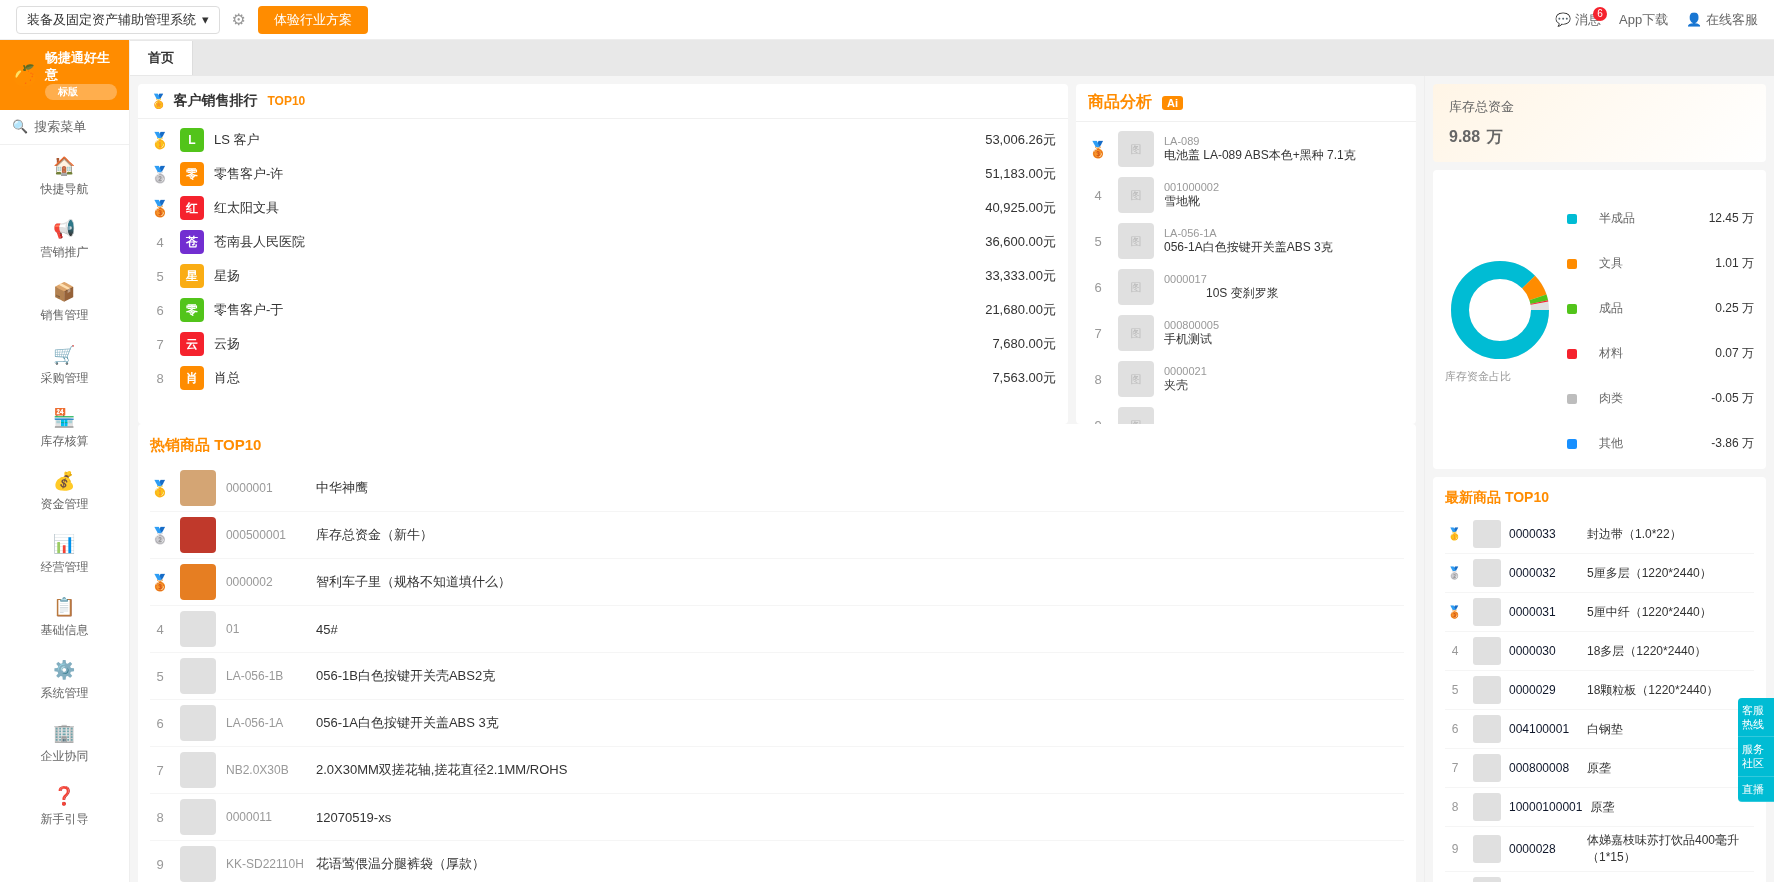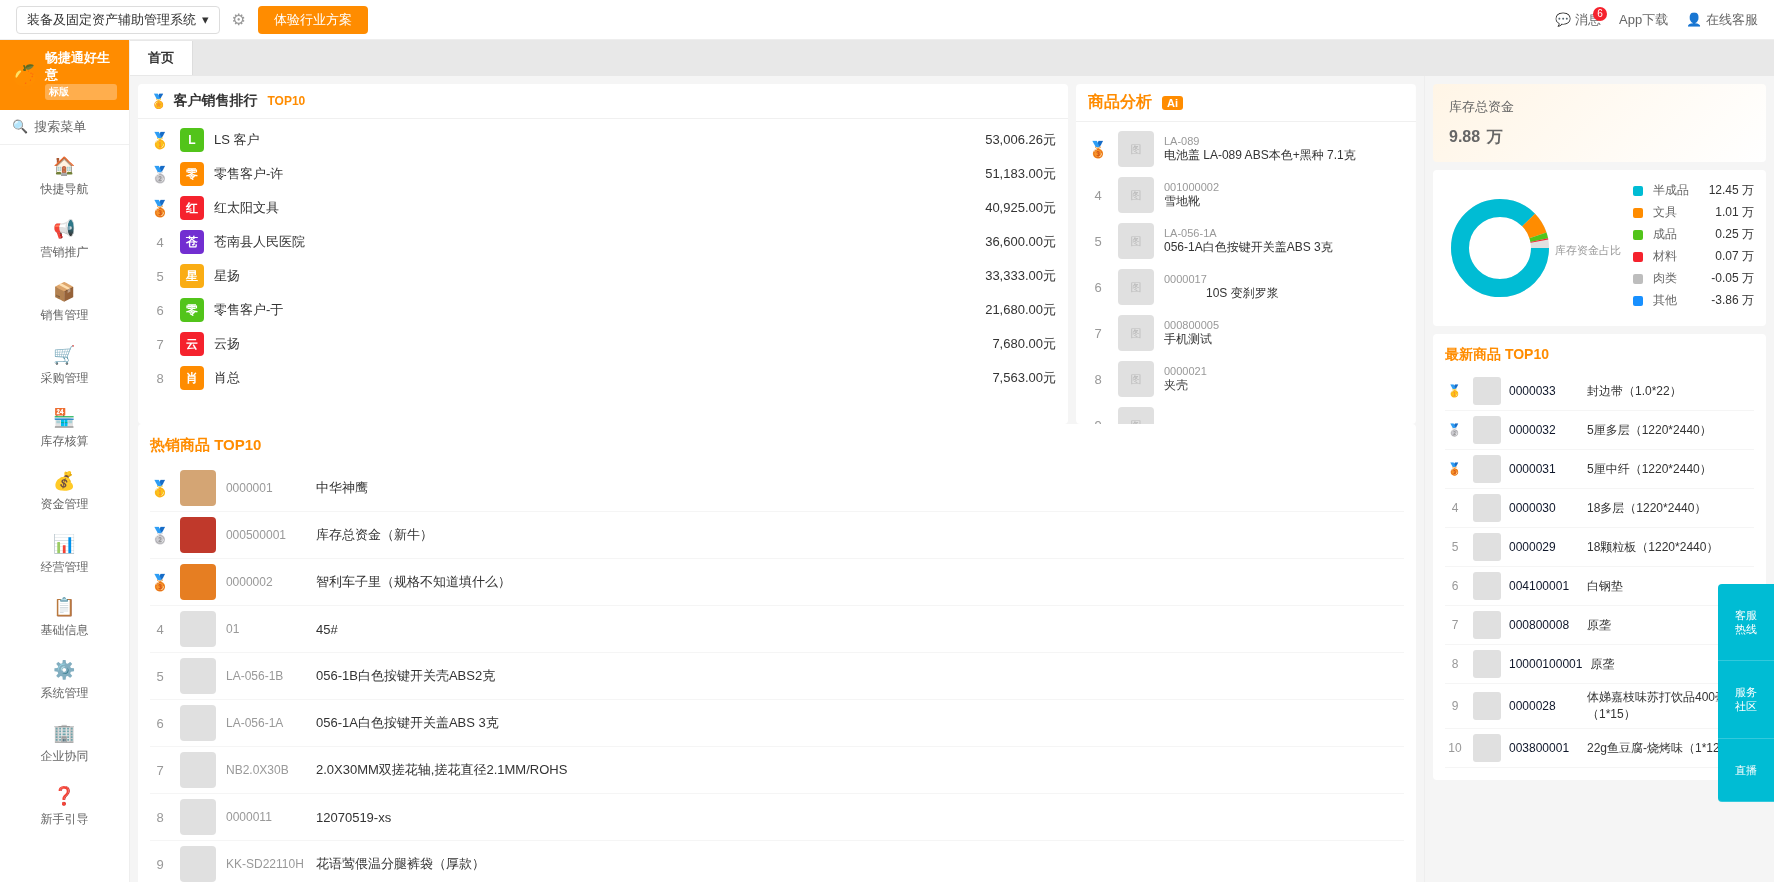--- a/index.html
+++ b/index.html
@@ -14,21 +14,21 @@
     .topbar-badge { position: relative; display: inline-block; cursor: pointer; }
     .badge-dot { position: absolute; top: -4px; right: -6px; background: #f5222d; color: #fff; font-size: 10px; border-radius: 8px; padding: 0 4px; min-width: 14px; height: 14px; display: flex; align-items: center; justify-content: center; }
 
     
     .main-layout { display: flex; flex: 1; overflow: hidden; }
 
     
     .sidebar { width: 130px; background: #fff; border-right: 1px solid #eee; display: flex; flex-direction: column; overflow-y: auto; padding-bottom: 20px; }
     .sidebar-logo { background: #ff8c00; color: #fff; padding: 10px 12px; display: flex; align-items: center; gap: 8px; font-size: 13px; font-weight: bold; min-height: 60px; }
     .sidebar-logo-text { font-size: 13px; line-height: 1.3; }
-    .sidebar-logo-badge { font-size: 10px; background: rgba(255,255,255,0.3); border-radius: 3px; padding: 1px 4px; }
+    .sidebar-logo-badge { font-size: 10px; background: rgba(255,255,255,0.3); border-radius: 8px; padding: 1px 13px; }
     .sidebar-search { display: flex; align-items: center; gap: 6px; padding: 8px 12px; color: #666; cursor: pointer; font-size: 13px; border-bottom: 1px solid #f0f0f0; }
     .sidebar-item { display: flex; flex-direction: column; align-items: center; padding: 10px 8px; cursor: pointer; color: #666; font-size: 12px; gap: 4px; transition: color 0.2s; }
     .sidebar-item-icon { font-size: 18px; }
 
     
     .content { flex: 1; display: flex; flex-direction: column; overflow: hidden; }
 
     
     .tabs-bar { background: #e8e8e8; display: flex; align-items: center; min-height: 36px; }
     .tab { padding: 8px 18px; font-size: 13px; cursor: pointer; background: #f0f0f0; border-right: 1px solid #ddd; color: #666; }
@@ -69,38 +69,38 @@
     .inventory-total { background: #fff; border-radius: 4px; padding: 14px 16px; }
     .inventory-title { font-size: 13px; color: #666; margin-bottom: 4px; }
     .inventory-amount { font-size: 24px; font-weight: bold; color: #333; }
     .inventory-amount span { font-size: 16px; color: #666; }
 
     
     .donut-section { background: #fff; border-radius: 4px; padding: 12px; display: flex; gap: 12px; align-items: center; }
     .donut-wrap { position: relative; width: 110px; height: 110px; flex-shrink: 0; }
     .donut-label { font-size: 11px; color: #999; text-align: center; margin-top: 4px; }
     .legend { flex: 1; }
-    .legend-item { display: flex; align-items: center; gap: 10px; margin-bottom: 5px; font-size: 12px; }
+    .legend-item { display: flex; align-items: center; gap: 22px; margin-bottom: 5px; font-size: 12px; margin-top: 28px; }
     .legend-dot { width: 10px; height: 10px; border-radius: 2px; flex-shrink: 0; }
     .legend-name { color: #666; flex: 1; }
     .legend-val { color: #333; font-size: 12px; }
 
     
     .latest-products { background: #fff; border-radius: 4px; padding: 12px; }
     .latest-title { font-size: 14px; font-weight: bold; color: #333; margin-bottom: 8px; }
     .latest-title span { color: #ff8c00; }
     .latest-item { display: flex; align-items: center; gap: 8px; padding: 5px 0; border-bottom: 1px solid #f5f5f5; }
     .latest-rank { width: 20px; text-align: center; font-size: 12px; color: #999; }
     .latest-thumb { width: 28px; height: 28px; background: #e0e0e0; border-radius: 3px; flex-shrink: 0; display: flex; align-items: center; justify-content: center; font-size: 10px; color: #999; }
     .latest-code { font-size: 12px; color: #0f172a; min-width: 70px; }
     .latest-name { font-size: 12px; color: #333; flex: 1; }
 
     
     .float-btns { position: fixed; right: 0; bottom: 80px; display: flex; flex-direction: column; z-index: 100; }
-    .float-btn { background: #00bcd4; color: #fff; width: 56px; padding: 24px 4px; text-align: center; font-size: 11px; line-height: 1.3; cursor: pointer; border-bottom: 1px solid rgba(255,255,255,0.2); }
+    .float-btn { background: #00bcd4; color: #fff; width: 36px; padding: 5px 4px; font-size: 11px; line-height: 1.3; cursor: pointer; border-bottom: 1px solid rgba(255,255,255,0.2); }
     .float-btn:first-child { border-radius: 4px 0 0 0; }
     .float-btn:last-child { border-radius: 0 0 0 4px; }
 
     
     ::-webkit-scrollbar { width: 6px; height: 6px; }
     ::-webkit-scrollbar-track { background: #f0f0f0; }
     ::-webkit-scrollbar-thumb { background: #ccc; border-radius: 3px; }
 
     .rank-1 { color: #ffd700; }
     .rank-2 { color: #c0c0c0; }
@@ -435,21 +435,21 @@
 
         <div class="inventory-total" style="background:linear-gradient(135deg,#fff5e6,#fff);">
           <div class="inventory-title">库存总资金</div>
           <div class="inventory-amount">
             <span>9.88</span>
             <span>万</span>
           </div>
         </div>
 
         <div class="donut-section">
-          <div style="display:flex;flex-direction:row;align-items:center;">
+          <div style="display:flex;flex-direction:column;align-items:flex-start;">
             <div class="donut-wrap">
               <svg width="110" height="110" viewBox="0 0 110 110">
 
                 <circle cx="55" cy="55" r="40" fill="none" stroke="#e0e0e0" stroke-width="18"></circle>
 
                 <circle cx="55" cy="55" r="40" fill="none" stroke="#00bcd4" stroke-width="18" stroke-dasharray="220 31" stroke-dashoffset="0"></circle>
 
                 <circle cx="55" cy="55" r="40" fill="none" stroke="#ff8c00" stroke-width="18" stroke-dasharray="18 233" stroke-dashoffset="-220"></circle>
 
                 <circle cx="55" cy="55" r="40" fill="none" stroke="#52c41a" stroke-width="18" stroke-dasharray="5 246" stroke-dashoffset="-238"></circle>

